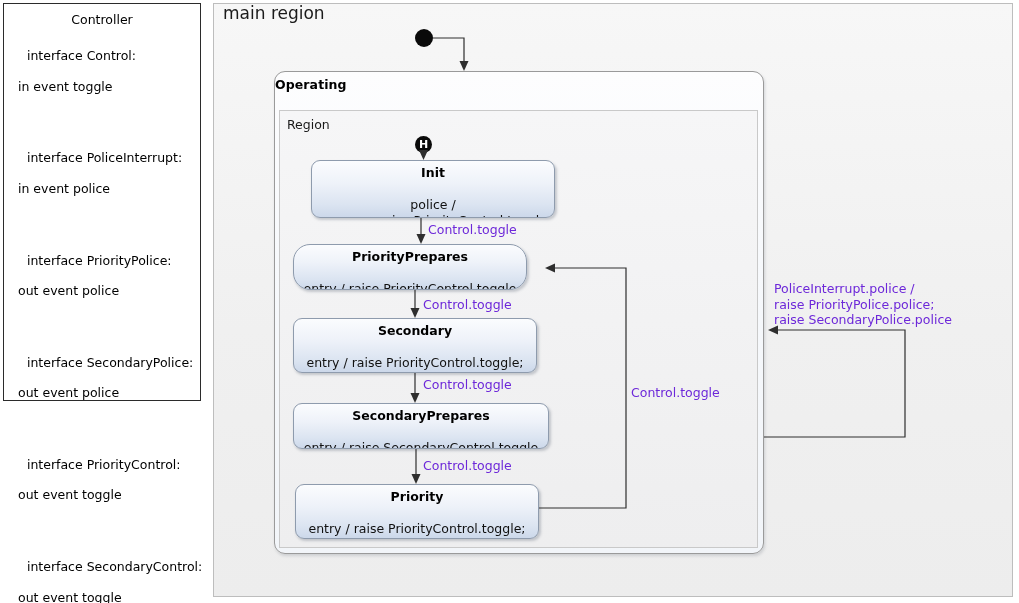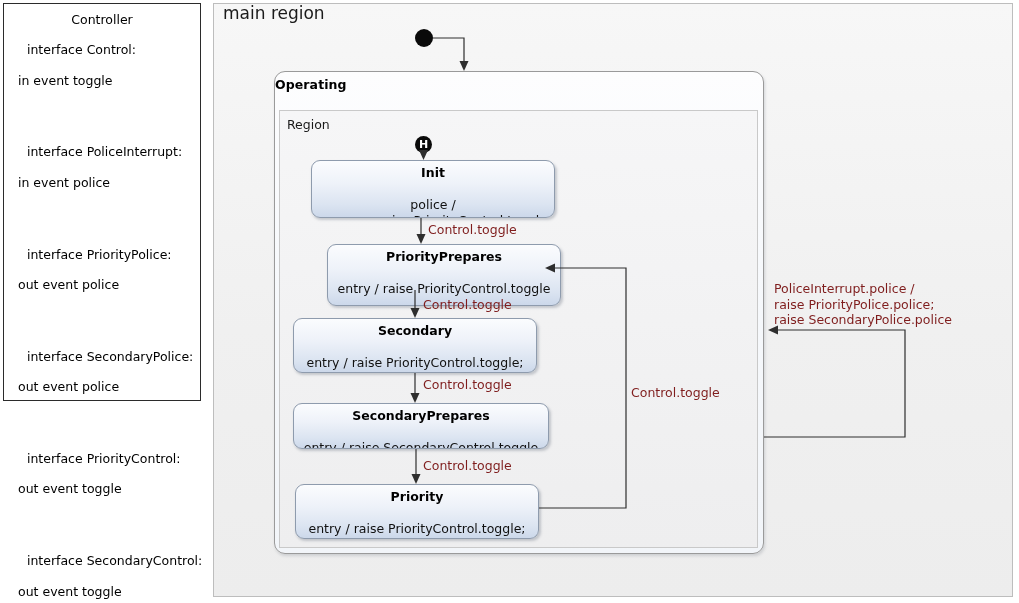--- a/index.html
+++ b/index.html
@@ -25,20 +25,21 @@
     height: 398px;
     background: #ffffff;
     border: 1px solid #2b2b2b;
     box-sizing: border-box;
   }
   #controller-title {
     text-align: center;
     font-size: 12.5px;
     color: #000;
     margin-top: 8px;
+    margin-bottom: 6px;
     line-height: 15px;
   }
   .iface-block {
     font-size: 12.5px;
     color: #000;
     line-height: 15.2px;
     margin: 0 0 11px 0;
     padding-left: 7px;
     white-space: pre;
   }
@@ -177,21 +178,21 @@
   .edge-line {
     stroke: #2e2e2e;
     stroke-width: 1.2;
     fill: none;
   }
   .edge-head { fill: #2e2e2e; }
 
   .edge-label {
     position: absolute;
     font-size: 12.5px;
-    color: #7f1d1d;
+    color: #6d28d9;
     line-height: 15.5px;
     white-space: pre-line;
   }
 </style>
 </head>
 <body>
 
 <div id="controller-panel">
   <div id="controller-title">Controller</div>
 
@@ -237,21 +238,21 @@
 <div id="history-node">H</div>
 
 <div class="state-node" id="state-init" style="left:311px; top:160px; width:244px; height:58px;">
   <div class="state-name">Init</div>
   <div class="state-body">
     <span>police /</span>
     <span class="ind2">raise PriorityControl.toggle</span>
   </div>
 </div>
 
-<div class="state-node" id="state-priority-prepares" style="left:327px; top:244px; width:234px; height:62px;">
+<div class="state-node" id="state-priority-prepares" style="left:293px; top:244px; width:234px; height:46px;border-radius:17px;">
   <div class="state-name">PriorityPrepares</div>
   <div class="state-body">
     <span>entry / raise PriorityControl.toggle</span>
   </div>
 </div>
 
 <div class="state-node" id="state-secondary" style="left:293px; top:318px; width:244px; height:55px;">
   <div class="state-name">Secondary</div>
   <div class="state-body">
     <span>entry / raise PriorityControl.toggle;</span>

